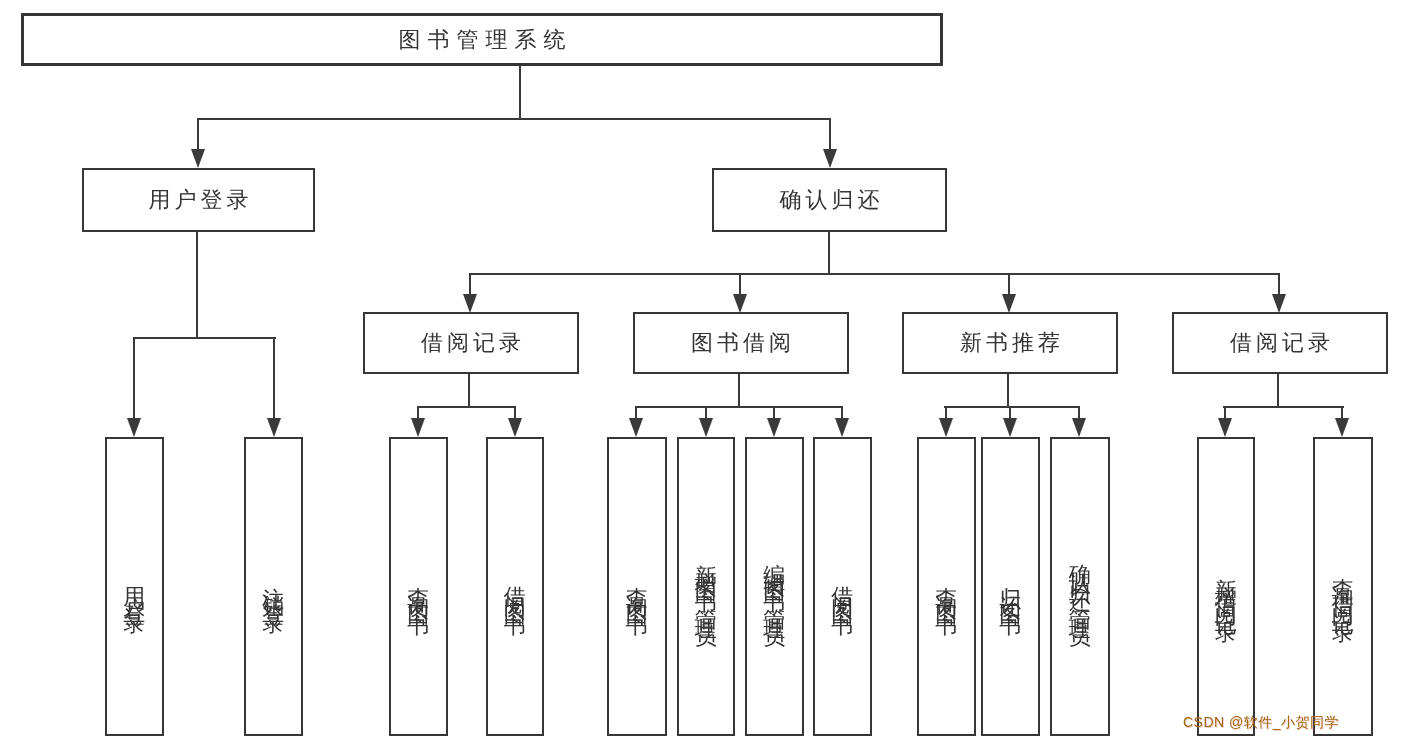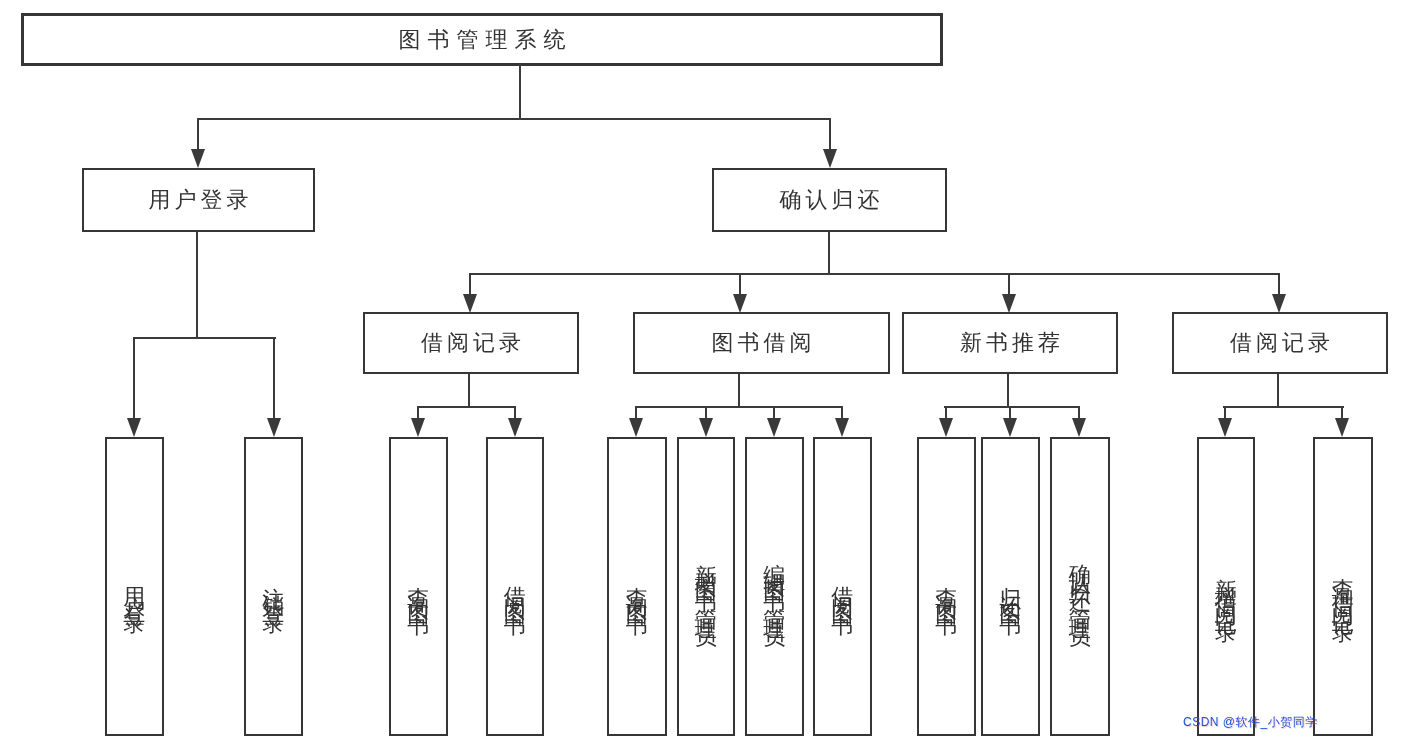--- a/index.html
+++ b/index.html
@@ -24,21 +24,21 @@
   }
   .hline{position:absolute;height:2px;background:#3a3a3a;}
   .vline{position:absolute;width:2px;background:#3a3a3a;}
   .arrowhead{
     position:absolute;width:0;height:0;
     border-left:7px solid transparent;border-right:7px solid transparent;
     border-top:19px solid #3a3a3a;
   }
   .watermark{
     position:absolute;top:714px;left:1183px;z-index:6;
-    font-size:12px;color:#1d4ed8;letter-spacing:0.5px;
+    font-size:14px;color:#a16207;letter-spacing:0.5px;
     text-shadow:1px 1px 0 rgba(219,112,112,0.30);
     white-space:nowrap;
   }
 </style>
 </head>
 <body>
 
 <div class="canvas">
 
   <div class="hbox root" style="left:21px;top:13px;width:922px;height:53px;">
@@ -48,21 +48,21 @@
   <div class="hbox" style="left:82px;top:168px;width:233px;height:64px;">
     <span>用户登录</span>
   </div>
   <div class="hbox" style="left:712px;top:168px;width:235px;height:64px;">
     <span>确认归还</span>
   </div>
 
   <div class="hbox" style="left:363px;top:312px;width:216px;height:62px;">
     <span>借阅记录</span>
   </div>
-  <div class="hbox" style="left:633px;top:312px;width:257px;height:62px;">
+  <div class="hbox" style="left:633px;top:312px;width:216px;height:62px;">
     <span>图书借阅</span>
   </div>
   <div class="hbox" style="left:902px;top:312px;width:216px;height:62px;">
     <span>新书推荐</span>
   </div>
   <div class="hbox" style="left:1172px;top:312px;width:216px;height:62px;">
     <span>借阅记录</span>
   </div>
 
   <div class="vbox" style="left:105px;top:437px;width:59px;height:299px;">

